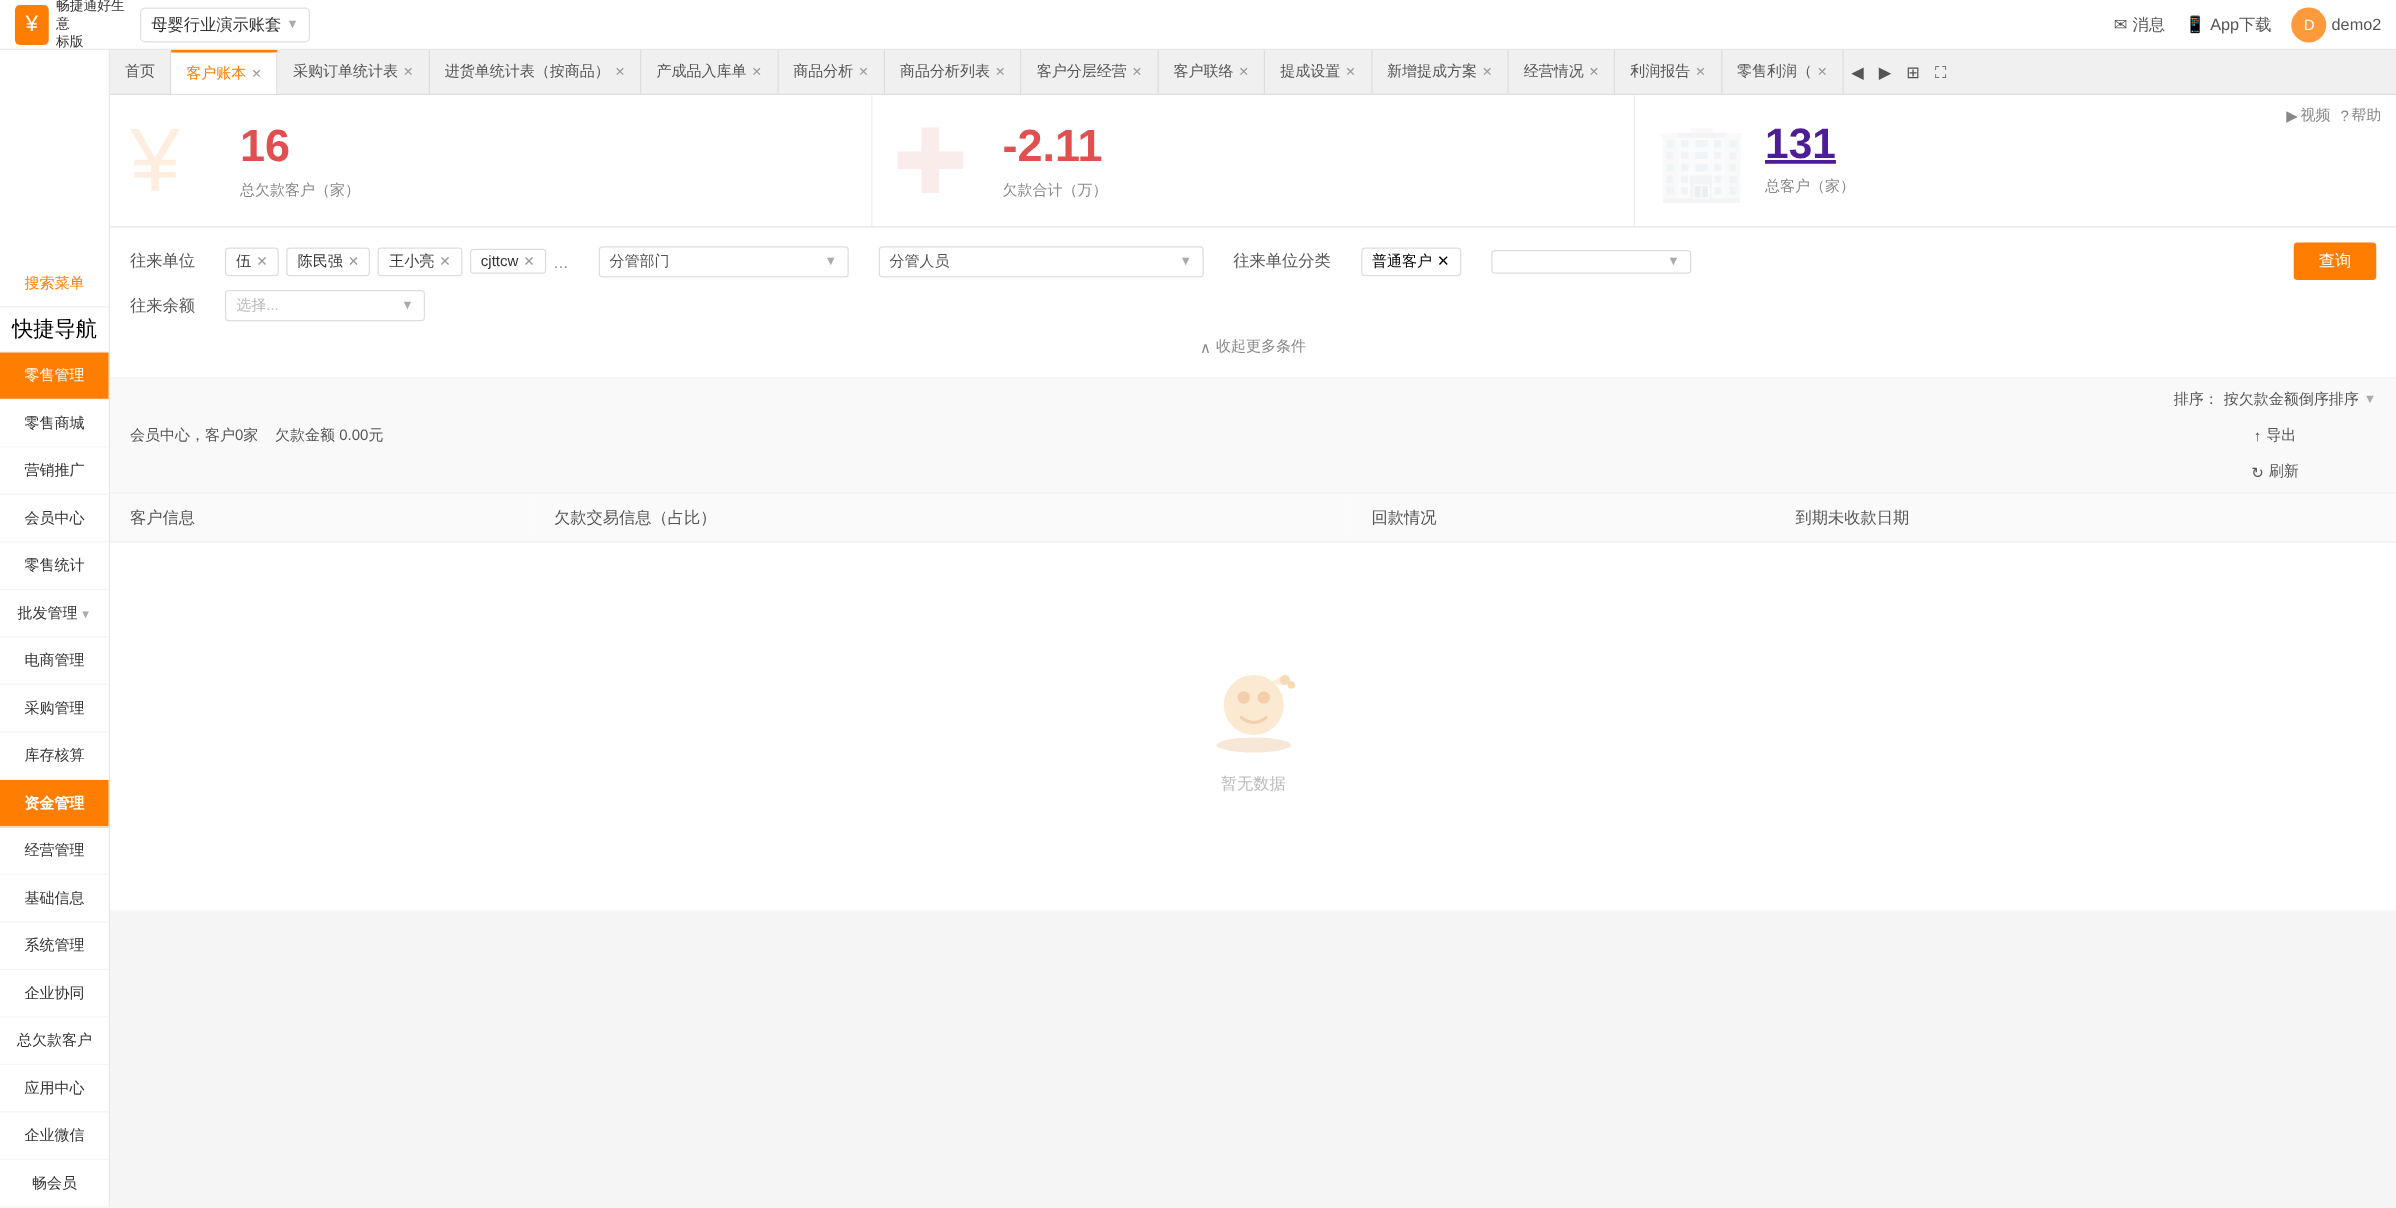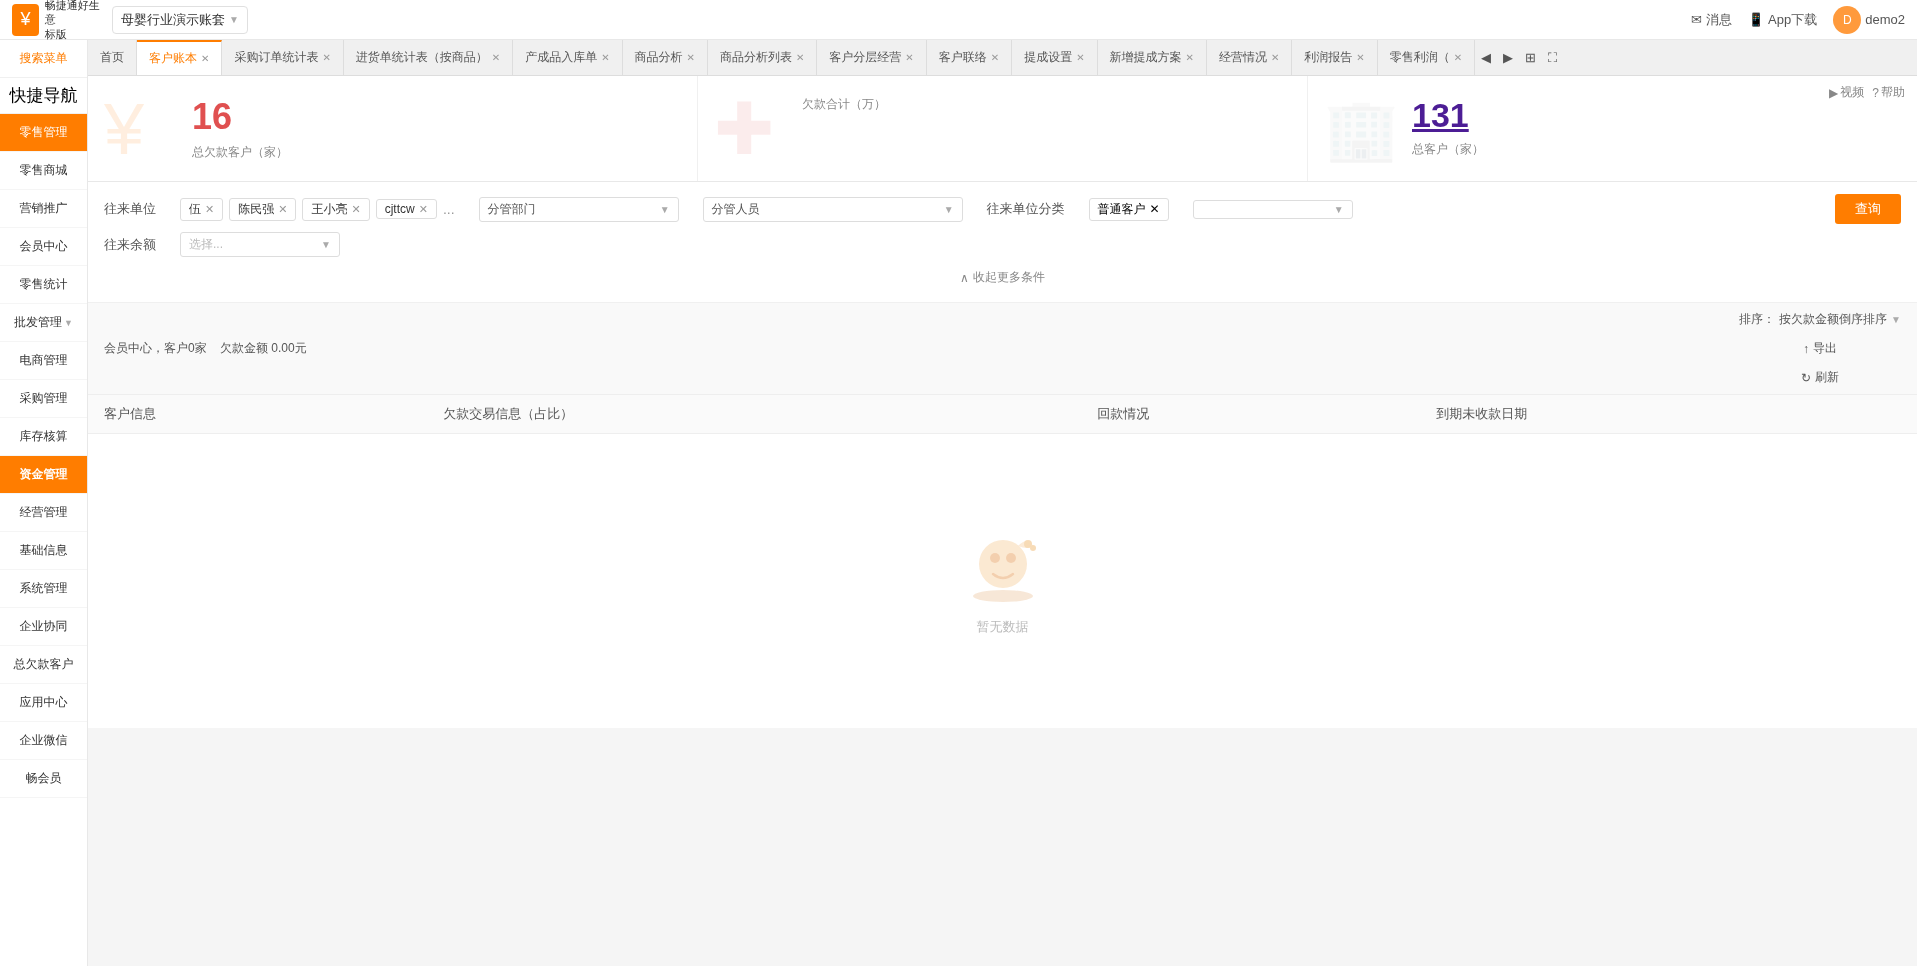--- a/index.html
+++ b/index.html
@@ -12,21 +12,21 @@
     .logo-text { font-size: 11px; color: #333; line-height: 1.3; }
     .account-selector { display: flex; align-items: center; gap: 4px; color: #333; font-size: 13px; cursor: pointer; border: 1px solid #e0e0e0; border-radius: 4px; padding: 2px 8px; height: 28px; }
     .top-actions { margin-left: auto; display: flex; align-items: center; gap: 16px; color: #555; font-size: 13px; }
     .top-action-item { display: flex; align-items: center; gap: 4px; cursor: pointer; }
     .avatar { width: 28px; height: 28px; border-radius: 50%; background: #ff9a3c; display: flex; align-items: center; justify-content: center; color: white; font-size: 12px; }
 
     
     .main-layout { display: flex; flex: 1; overflow: hidden; }
 
     
-    .sidebar { width: 88px; background: #fff; border-right: 1px solid #e8e8e8; display: flex; flex-direction: column; overflow-y: auto; }
+    .sidebar { width: 88px; background: #fff; border-right: 1px solid #e8e8e8; display: flex; flex-direction: column; overflow-y: auto; justify-content: flex-end; }
     .sidebar-search { padding: 10px 8px; font-size: 12px; color: #ff7d00; cursor: pointer; text-align: center; border-bottom: 1px solid #f0f0f0; }
     .sidebar-nav { padding: 6px 0; font-size: 17px; color: #000000; text-align: center; border-bottom: 1px solid #f0f0f0; }
     .sidebar-item { padding: 10px 4px; font-size: 12px; color: #333; text-align: center; cursor: pointer; border-bottom: 1px solid #f5f5f5; }
     .sidebar-item.active { color: #fff; background: #ff7d00; }
     .sidebar-item.active-section { color: #ff7d00; font-weight: bold; }
 
     
     .content-area { flex: 1; display: flex; flex-direction: column; overflow: hidden; }
 
     
@@ -207,20 +207,21 @@
     <div class="page-content">
 
       <div class="stats-header">
         <div class="stat-block" style="position:relative;">
           <div style="position:absolute;left:16px;top:50%;transform:translateY(-50%);opacity:0.12;font-size:72px;color:#ff7d00;">¥</div>
           <div class="stat-number" style="margin-left:80px;">16</div>
           <div class="stat-label" style="margin-left:80px;">总欠款客户（家）</div>
         </div>
         <div class="stat-block" style="position:relative;">
           <div style="position:absolute;left:16px;top:50%;transform:translateY(-50%);opacity:0.1;font-size:72px;color:#e05050;">✚</div>
+          <div class="stat-number" style="margin-left:80px;">-2.11</div>
           <div class="stat-label" style="margin-left:80px;">欠款合计（万）</div>
         </div>
         <div class="stat-block" style="position:relative;">
           <div style="position:absolute;left:16px;top:50%;transform:translateY(-50%);opacity:0.1;font-size:60px;color:#5599ff;">🏢</div>
           <div class="stat-number black" style="margin-left:80px;">131</div>
           <div class="stat-label" style="margin-left:80px;">总客户（家）</div>
           <div class="stat-actions">
             <div class="stat-action">
               <span>▶</span>
               <span>视频</span>

